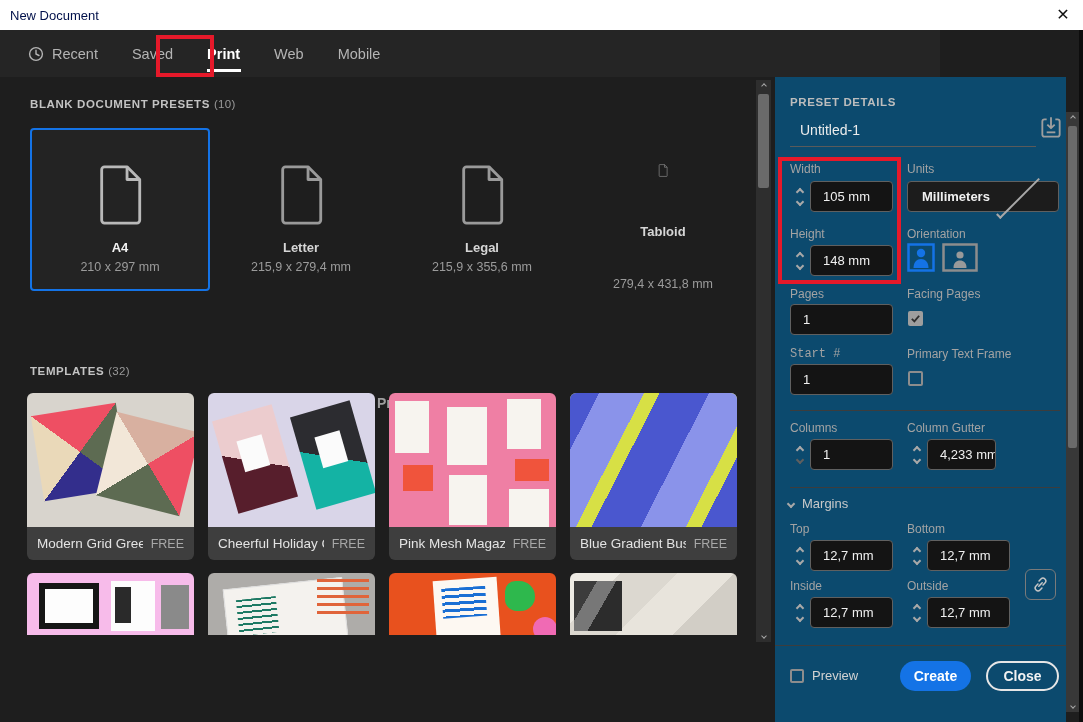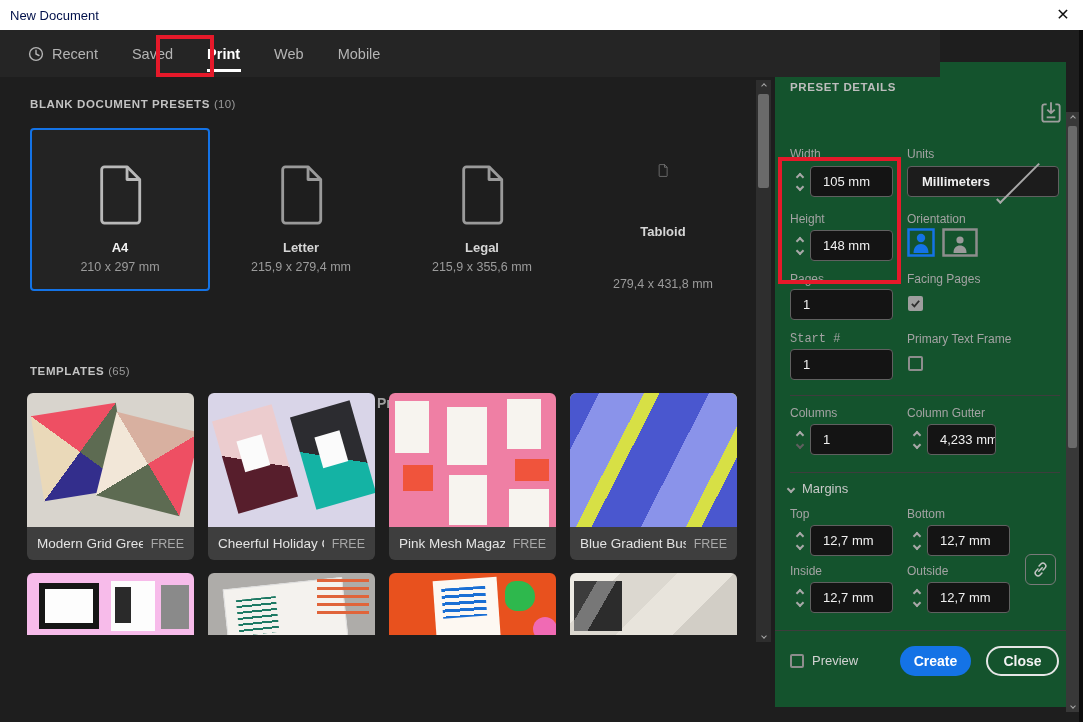--- a/index.html
+++ b/index.html
@@ -13,21 +13,21 @@
 
   
   .tabbar { position:absolute; left:0; top:30px; width:940px; height:47px; background:#252525; display:flex; align-items:center; z-index:5; }
   .tab { display:flex; align-items:center; gap:8px; color:#b4b4b4; font-size:14.5px; margin-right:34px; position:relative; height:100%; cursor:pointer; }
   .tab:first-child { margin-left:28px; }
   .tab.active { color:#ffffff; font-weight:bold; }
   .tab.active::after { content:""; position:absolute; left:50%; transform:translateX(-50%); bottom:5px; width:34px; height:3px; background:#ffffff; }
 
   
   .left-pane  { position:absolute; left:0; top:77px; width:756px; height:645px; background:#1e1e1e; }
-  .right-pane { position:absolute; left:775px; top:62px; width:291px; height:645px; background:#14532d; }
+  .right-pane { position:absolute; left:775px; top:77px; width:291px; height:645px; background:#0c4a6e; }
   .right-edge { position:absolute; left:1079px; top:30px; width:4px; height:692px; background:#0d0d0d; }
 
   .section-label { position:absolute; font-size:11.5px; font-weight:bold; letter-spacing:.6px; color:#c3c3c3; }
   .section-label .count { color:#9a9a9a; font-weight:normal; margin-left:4px; letter-spacing:.3px; }
 
   
   .preset-card { position:absolute; top:51px; width:180px; height:163px; border-radius:4px; display:flex; flex-direction:column; align-items:center; cursor:pointer; }
   .preset-card.selected { border:2px solid #1473e6; background:#232323; }
   .preset-card .doc-icon { margin-top:36px; }
   .preset-card.selected .doc-icon { margin-top:34px; }
@@ -220,21 +220,21 @@
       <path d="M7 2 H23 L32 11 V40 a2 2 0 0 1 -2 2 H7 a2 2 0 0 1 -2 -2 V4 a2 2 0 0 1 2 -2 Z" fill="none" stroke="#9a9a9a" stroke-width="2" stroke-linejoin="round"></path>
       <path d="M23 2 V11 H32" fill="none" stroke="#9a9a9a" stroke-width="2" stroke-linejoin="round"></path>
     </svg>
     <div class="preset-name">Tabloid</div>
     <div class="preset-size">279,4 x 431,8 mm</div>
   </div>
 
   <div class="view-all">View All Presets+</div>
 
   <div class="section-label" style="left:30px; top:288px;">
-    <span>TEMPLATES</span><span class="count">(65)</span>
+    <span>TEMPLATES</span><span class="count">(32)</span>
   </div>
 
   <div class="tpl-card tpl-row1" style="left:27px;">
     <div class="thumb t1">
         <i class="a"></i>
         <i class="b"></i>
       </div>
     <div class="caption">
       <span class="tpl-name">Modern Grid Greetin...</span>
       <span class="tpl-free">FREE</span>
@@ -302,20 +302,21 @@
   <div class="sb-thumb"></div>
   <div class="sb-arrow sb-down">
       <span class="chev down"></span>
     </div>
 </div>
 
 <div class="right-pane">
 
   <div class="rp-heading">PRESET DETAILS</div>
 
+  <input class="doc-name" type="text" value="Untitled-1" style="">
   <button class="save-preset-btn">
     <svg width="26" height="26" viewBox="0 0 24 24">
       <path d="M8 4 H6 a2 2 0 0 0 -2 2 v12 a2 2 0 0 0 2 2 h12 a2 2 0 0 0 2 -2 V6 a2 2 0 0 0 -2 -2 h-2" fill="none" stroke="#9e9e9e" stroke-width="1.7"></path>
       <path d="M12 2 V12 M8.6 8.8 L12 12.2 L15.4 8.8" fill="none" stroke="#9e9e9e" stroke-width="1.7" stroke-linejoin="round"></path>
       <path d="M8 16 H16" stroke="#9e9e9e" stroke-width="1.7"></path>
     </svg>
   </button>
 
   <div class="rp-label" style="left:15px; top:85px;text-align:center;">Width</div>
   <div class="field-group" style="left:15px; top:104px; width:103px;">

